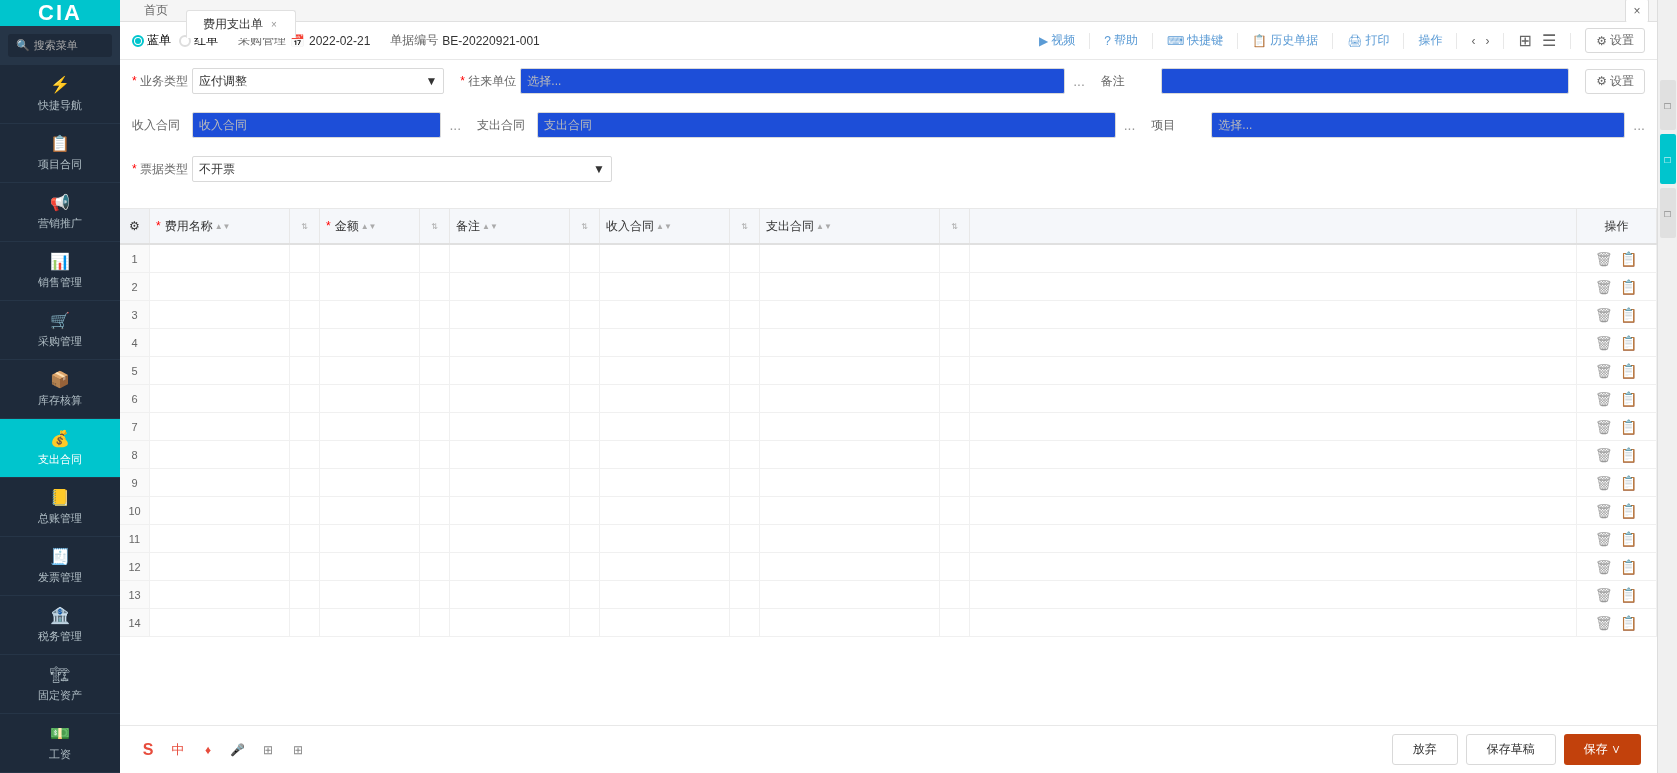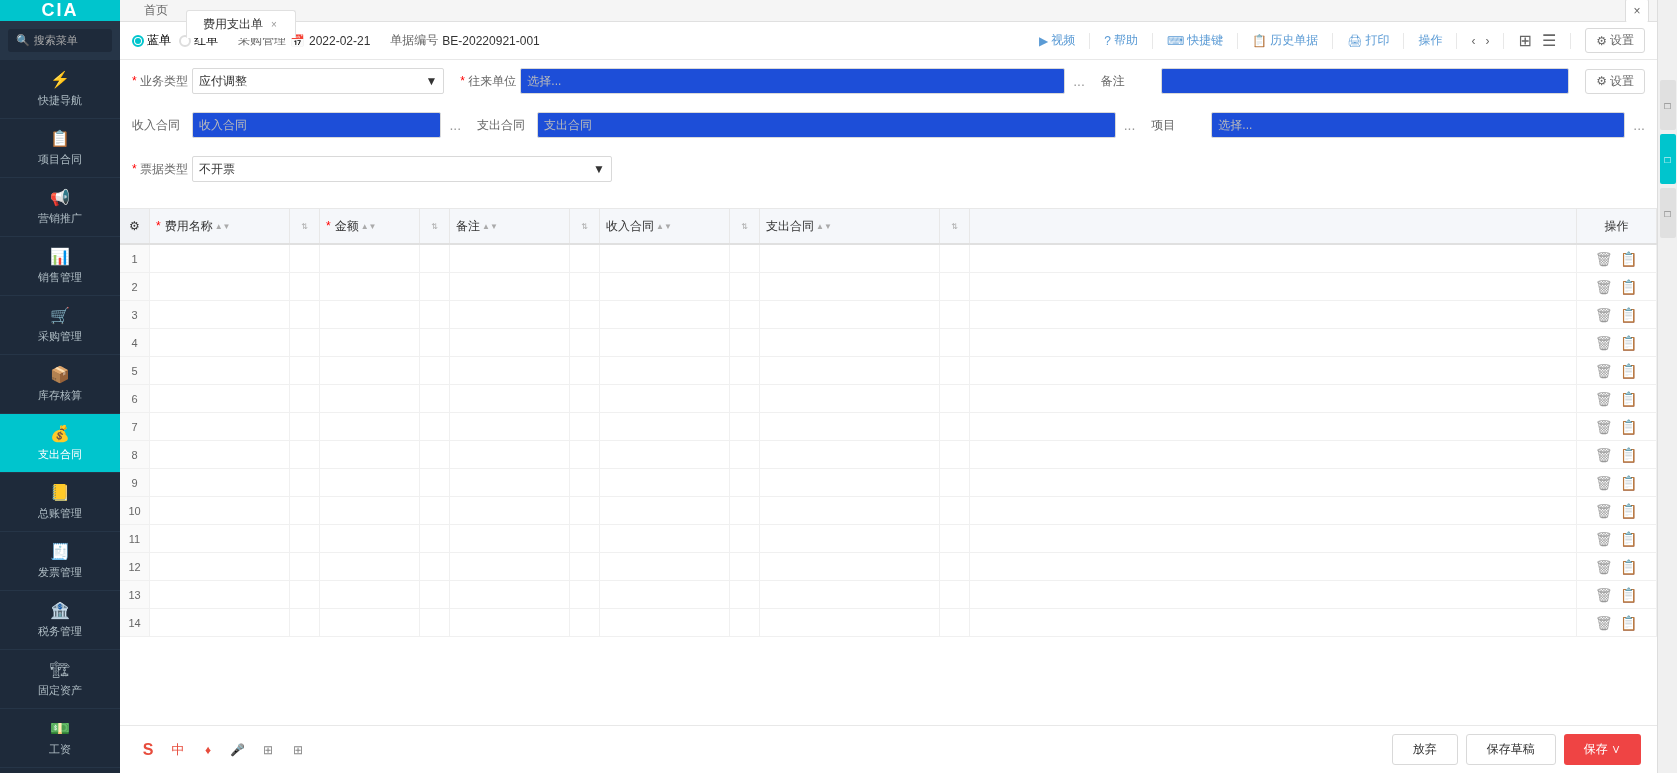--- a/index.html
+++ b/index.html
@@ -1,20 +1,20 @@
 <!DOCTYPE html>
 <html><head>
   <meta charset="utf-8">
   <style>
     * { box-sizing: border-box; margin: 0; padding: 0; font-family: 'Microsoft YaHei', Arial, sans-serif; font-size: 12px; }
     body { background: #f0f2f5; width: 1677px; height: 773px; overflow: hidden; display: flex; }
 
     
     .sidebar { width: 120px; background: #1e2a3a; display: flex; flex-direction: column; height: 773px; flex-shrink: 0; }
-    .sidebar-logo { height: 50px; background: #00c5cd; display: flex; align-items: center; justify-content: center; color: white; font-size: 18px; font-weight: bold; letter-spacing: 2px; }
+    .sidebar-logo { height: 50px; background: #00c5cd; display: flex; align-items: center; justify-content: center; color: white; font-size: 22px; font-weight: bold; letter-spacing: 2px; }
     .sidebar-search { padding: 8px; background: #263547; }
     .sidebar-search-inner { background: #1e2a3a; border-radius: 3px; padding: 4px 8px; color: #aaa; display: flex; align-items: center; gap: 4px; cursor: pointer; }
     .sidebar-search-inner span { color: #aaa; font-size: 11px; }
     .sidebar-item { padding: 10px 8px; display: flex; flex-direction: column; align-items: center; cursor: pointer; color: #b0bec5; gap: 4px; border-bottom: 1px solid #263547; }
     .sidebar-item.active { background: #00c5cd; color: white; }
     .sidebar-item-icon { font-size: 16px; }
     .sidebar-item-label { font-size: 11px; text-align: center; }
 
     
     .main { flex: 1; display: flex; flex-direction: column; height: 773px; overflow: hidden; }
@@ -68,21 +68,21 @@
     .subtotal-label { padding: 0 6px; color: #666; }
     .subtotal-value { padding: 0 6px; color: #333; font-weight: 500; }
 
     
     .footer { padding: 8px 16px; display: flex; align-items: center; border-top: 1px solid #e8e8e8; background: white; }
     .footer-logos { display: flex; align-items: center; gap: 6px; color: #e74c3c; font-size: 18px; }
     .footer-logo-item { width: 24px; height: 24px; display: flex; align-items: center; justify-content: center; cursor: pointer; }
     .footer-btns { margin-left: auto; display: flex; gap: 8px; }
     .btn-discard { padding: 6px 20px; border: 1px solid #d9d9d9; background: white; border-radius: 3px; cursor: pointer; color: #333; }
     .btn-save-draft { padding: 6px 20px; border: 1px solid #d9d9d9; background: white; border-radius: 3px; cursor: pointer; color: #333; }
-    .btn-save { padding: 6px 20px; background: #ef4444; color: white; border: none; border-radius: 3px; cursor: pointer; display: flex; align-items: center; gap: 4px; }
+    .btn-save { padding: 6px 20px; background: #c2410c; color: white; border: none; border-radius: 3px; cursor: pointer; display: flex; align-items: center; gap: 4px; }
 
     
     ::-webkit-scrollbar { width: 6px; height: 6px; }
     ::-webkit-scrollbar-track { background: #f1f1f1; }
     ::-webkit-scrollbar-thumb { background: #ccc; border-radius: 3px; }
 
     .divider-v { width: 1px; background: #e8e8e8; height: 16px; margin: 0 4px; }
   </style>
 </head>
 <body>

